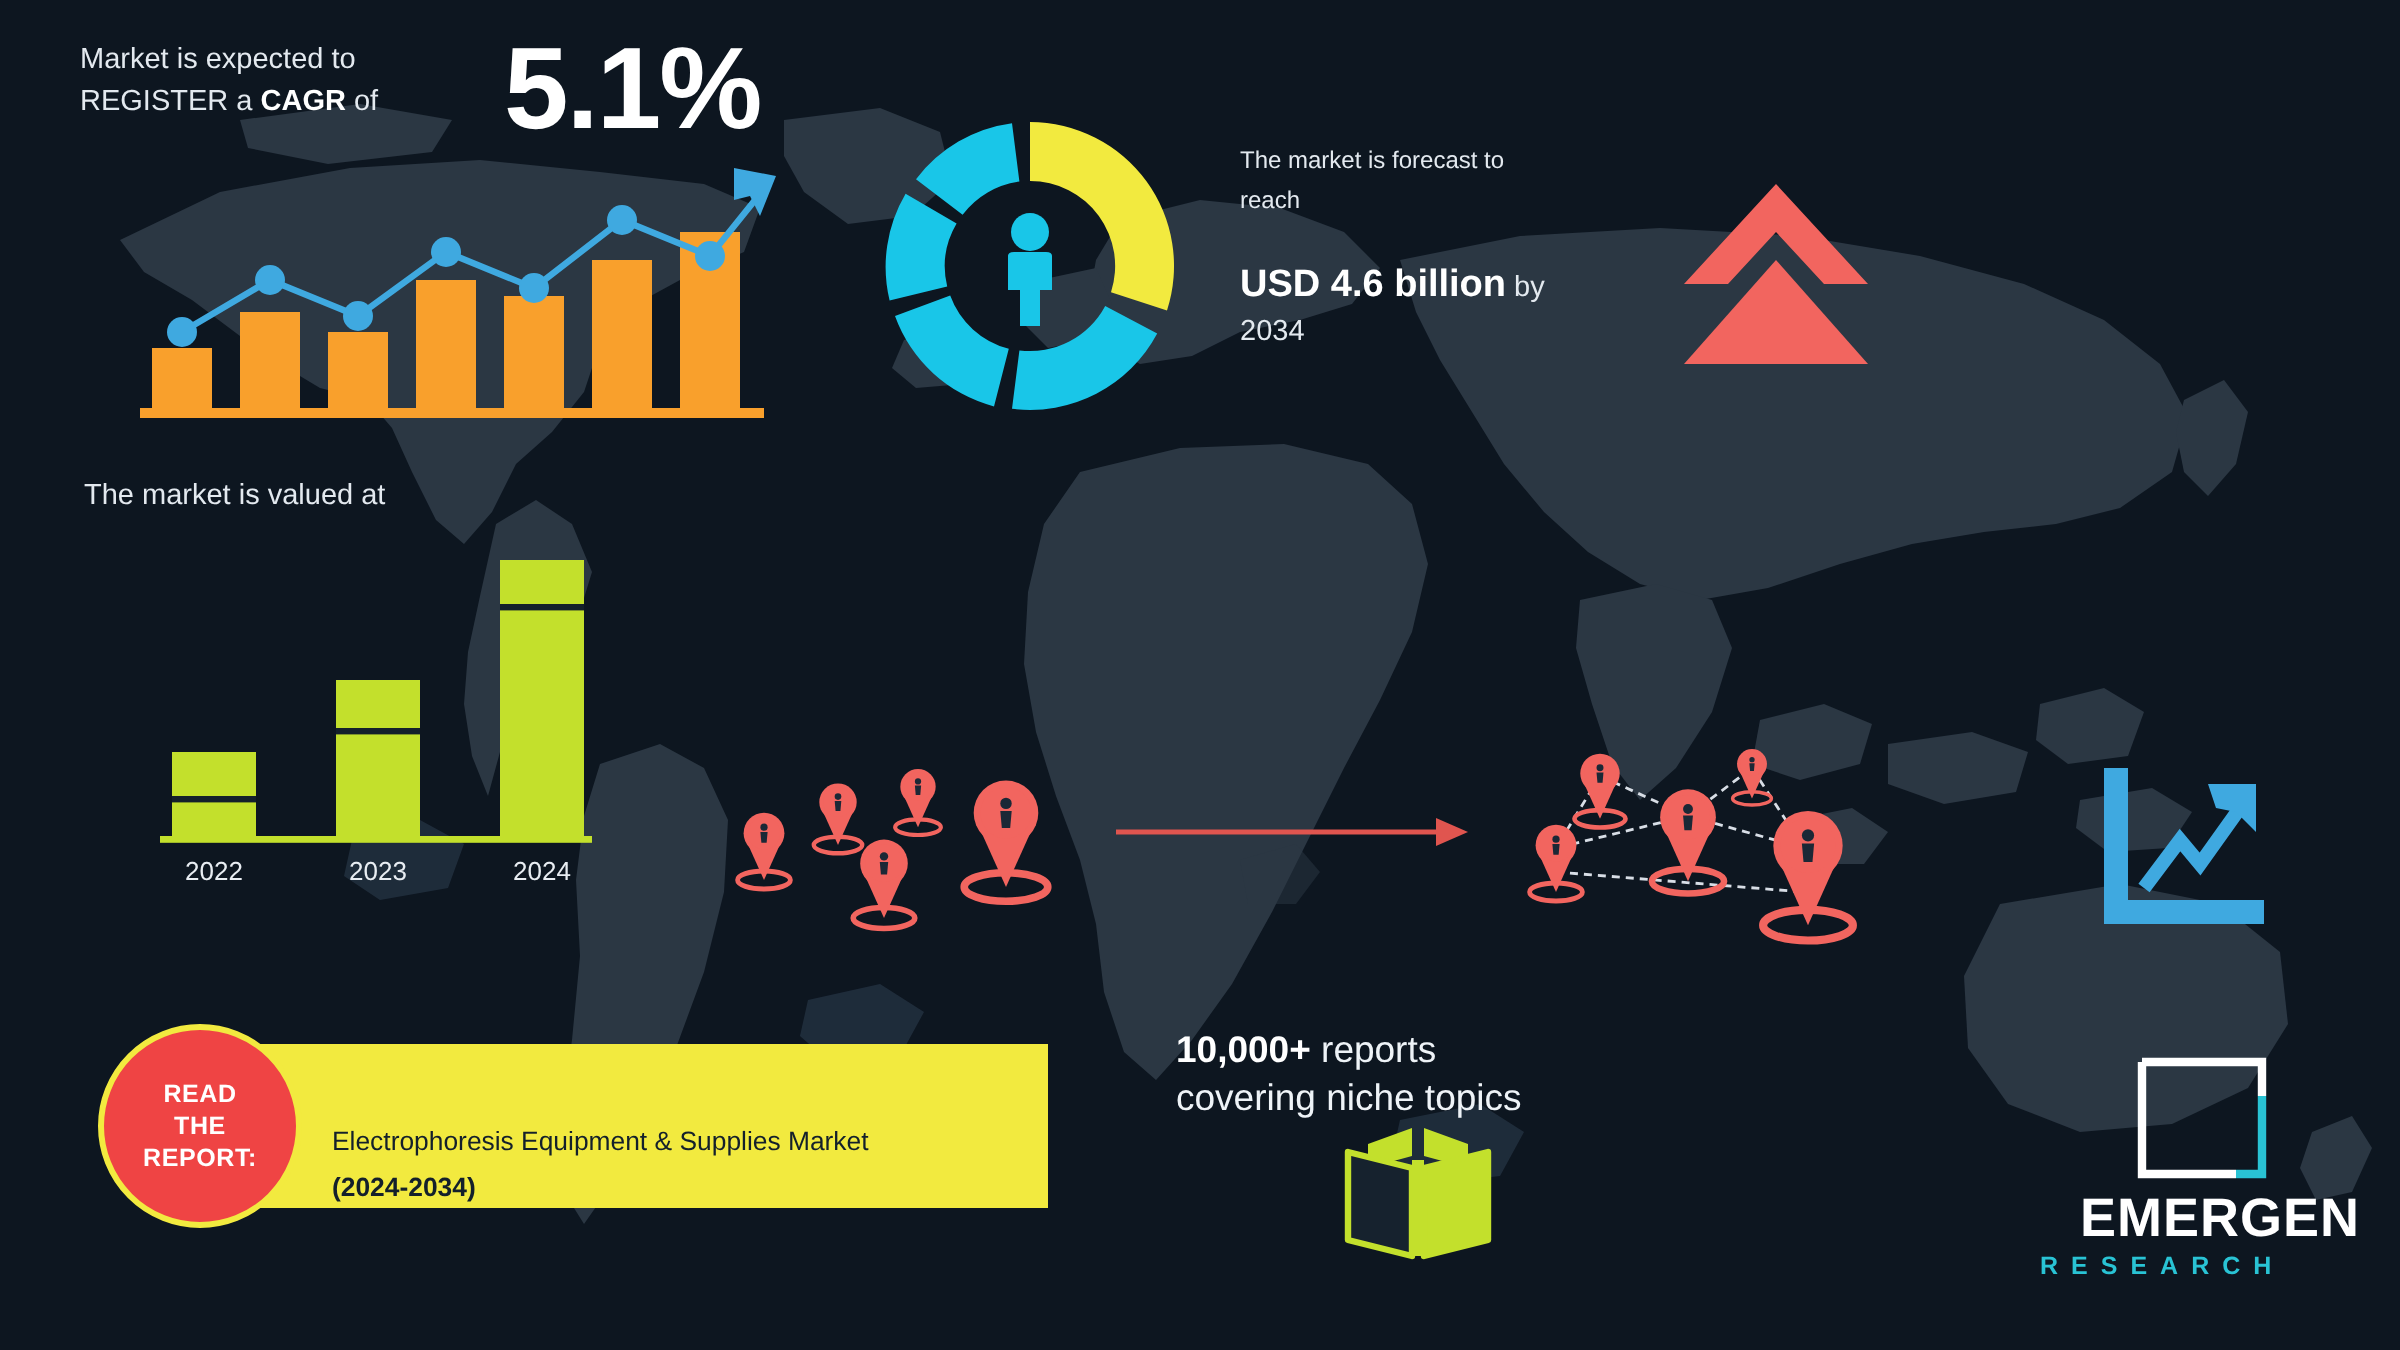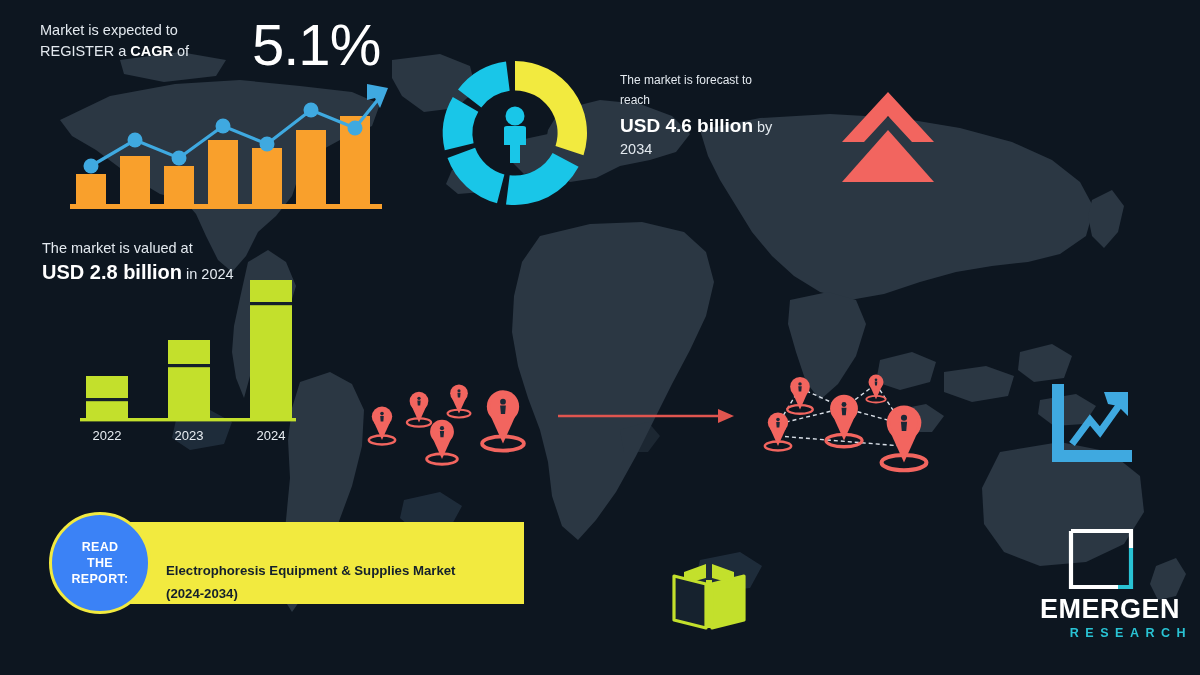--- a/index.html
+++ b/index.html
@@ -11,60 +11,60 @@
   }
   #stage { position:absolute; inset:0; width:1004px; height:675px; }
 
   
   #worldmap { position:absolute; inset:0; width:1200px; height:675px; }
 
   
   #cagr-block { position:absolute; left:40px; top:14px; width:360px; height:70px; }
   #cagr-text { position:absolute; left:0; top:6px; width:190px; font-size:14.5px; line-height:21px; color:#e3e9ef; }
   #cagr-text .b { font-weight:700; color:#ffffff; }
-  #cagr-value { position:absolute; left:212px; top:-6px; font-size:58px; font-weight:400; color:#ffffff; letter-spacing:-1px; line-height:74px; }
+  #cagr-value { position:absolute; left:212px; top:-6px; font-size:58px; font-weight:700; color:#ffffff; letter-spacing:-1px; line-height:74px; }
 
   
   #forecast-block { position:absolute; left:620px; top:70px; width:230px; }
   #forecast-line1 { font-size:12px; line-height:20px; color:#e3e9ef; }
-  #forecast-line2 { margin-top:4px; font-size:19px; font-weight:700; color:#ffffff; line-height:24px; }
+  #forecast-line2 { margin-top:21px; font-size:19px; font-weight:700; color:#ffffff; line-height:24px; }
   #forecast-line2 .sm { font-size:14.5px; font-weight:400; color:#e3e9ef; }
   #forecast-line3 { font-size:14.5px; color:#e3e9ef; line-height:20px; }
 
   
   #fragment-block { position:absolute; left:498px; top:220px; width:640px; font-size:14.6px; line-height:24px; color:#eef3f7; }
   #fragment-block .hl { color:#f5ec1d; font-weight:700; letter-spacing:.3px; }
 
   
   #valued-block { position:absolute; left:42px; top:237px; width:300px; }
   #valued-line1 { font-size:14.5px; color:#e3e9ef; line-height:22px; }
   #valued-line2 { font-size:20px; font-weight:700; color:#ffffff; line-height:26px; }
   #valued-line2 .sm { font-size:14.5px; font-weight:400; color:#e3e9ef; }
 
   
   #report-bar { position:absolute; left:99px; top:522px; width:425px; height:82px; background:#f2ea3f; }
-  #report-title { position:absolute; left:166px; top:562px; width:330px; font-size:13.2px; font-weight:700; color:#14202b; line-height:17px; }
+  #report-title { position:absolute; left:166px; top:562px; width:330px; font-size:13.2px; font-weight:400; color:#14202b; line-height:17px; }
   #report-years { position:absolute; left:166px; top:586px; font-size:13.2px; font-weight:700; color:#14202b; }
   #report-circle {
     position:absolute; left:49px; top:512px; width:102px; height:102px;
-    border-radius:50%; background:#3b82f6; border:3px solid #f2ea3f;
+    border-radius:50%; background:#ef4444; border:3px solid #f2ea3f;
     display:flex; align-items:center; justify-content:center;
   }
   #report-circle span { font-size:12.5px; font-weight:700; color:#ffffff; text-align:center; line-height:16px; letter-spacing:.3px; }
 
   
   #reports-block { position:absolute; left:588px; top:513px; width:240px; }
   #reports-l1 { font-size:18.5px; color:#eef3f7; font-weight:400; line-height:24px; }
   #reports-l1 b { font-weight:700; color:#ffffff; }
   #reports-l2 { font-size:18.5px; color:#eef3f7; line-height:24px; }
 
   
   #logo-block { position:absolute; left:1020px; top:528px; width:160px; height:118px; }
   #logo-emergen { position:absolute; left:0; top:66px; width:160px; text-align:right; font-size:27px; font-weight:700; color:#ffffff; letter-spacing:.5px; }
-  #logo-research { position:absolute; left:12px; top:98px; width:160px; text-align:right; font-size:12.5px; font-weight:700; color:#29c3d4; letter-spacing:6.5px; }
+  #logo-research { position:absolute; left:0; top:98px; width:160px; text-align:left; font-size:12.5px; font-weight:700; color:#29c3d4; letter-spacing:6.5px; }
 </style>
 </head>
 <body>
 
 <div id="stage">
 
   <svg id="worldmap" viewBox="0 0 1200 675" aria-hidden="true">
     <rect x="0" y="0" width="1200" height="675" fill="#0d1620"></rect>
     <g fill="#2b3743">
 
@@ -184,23 +184,20 @@
   </div>
 
   <svg style="position:absolute; left:836px; top:86px; width:104px; height:104px;" viewBox="0 0 104 104">
     <path d="M52 6 L98 56 L76 56 L52 30 L28 56 L6 56 Z" fill="#f2655f"></path>
     <path d="M52 44 L98 96 L6 96 Z" fill="#f2655f"></path>
   </svg>
 
 
   <div id="valued-block">
     <div id="valued-line1">The market is valued at</div>
-    <div id="valued-line2">
-      <span>USD 2.8 billion</span><span class="sm"> in 2024</span>
-    </div>
   </div>
 
   <svg style="position:absolute; left:72px; top:272px; width:240px; height:175px;" viewBox="0 0 240 175">
     <g>
 
       <rect x="14" y="104" width="42" height="44" fill="#c3e02c"></rect>
       <rect x="14" y="126" width="42" height="3.2" fill="#14202b"></rect>
 
       <rect x="96" y="68" width="42" height="80" fill="#c3e02c"></rect>
       <rect x="96" y="92" width="42" height="3.2" fill="#14202b"></rect>
@@ -266,20 +263,26 @@
   <div id="report-title">Electrophoresis Equipment &amp; Supplies Market</div>
   <div id="report-years">(2024-2034)</div>
   <div id="report-circle">
     <span>
       <span>READ</span><br>
       <span>THE</span><br>
       <span>REPORT:</span>
     </span>
   </div>
 
+  <div id="reports-block">
+    <div id="reports-l1">
+      <b>10,000+</b><span> reports</span>
+    </div>
+    <div id="reports-l2">covering niche topics</div>
+  </div>
 
   <svg style="position:absolute; left:668px; top:562px; width:82px; height:68px;" viewBox="0 0 82 68">
     <path d="M16 10 L38 2 L38 16 L16 22 Z" fill="#c3e02c"></path>
     <path d="M66 10 L44 2 L44 16 L66 22 Z" fill="#c3e02c"></path>
     <path d="M6 14 L38 22 L38 66 L6 58 Z" fill="#16222e" stroke="#c3e02c" stroke-width="3.2" stroke-linejoin="round"></path>
     <path d="M76 14 L44 22 L44 66 L76 58 Z" fill="#c3e02c" stroke="#c3e02c" stroke-width="3.2" stroke-linejoin="round"></path>
     <rect x="38" y="18" width="6" height="48" fill="#c3e02c"></rect>
   </svg>
 
   <div id="logo-block">

